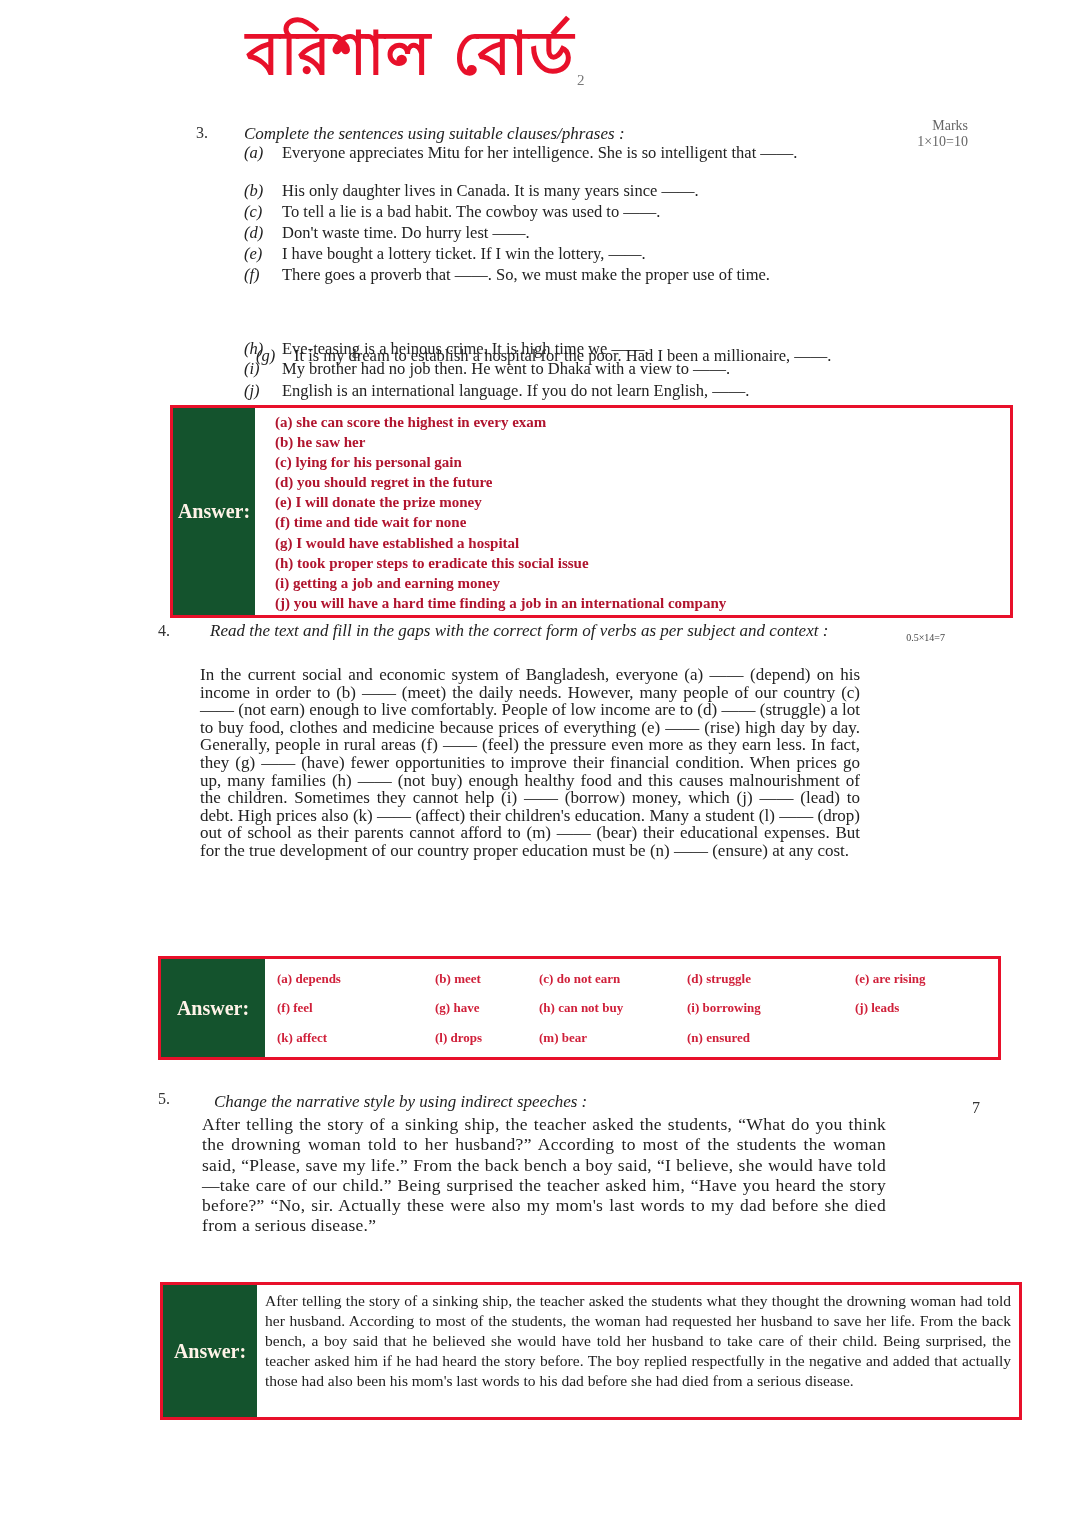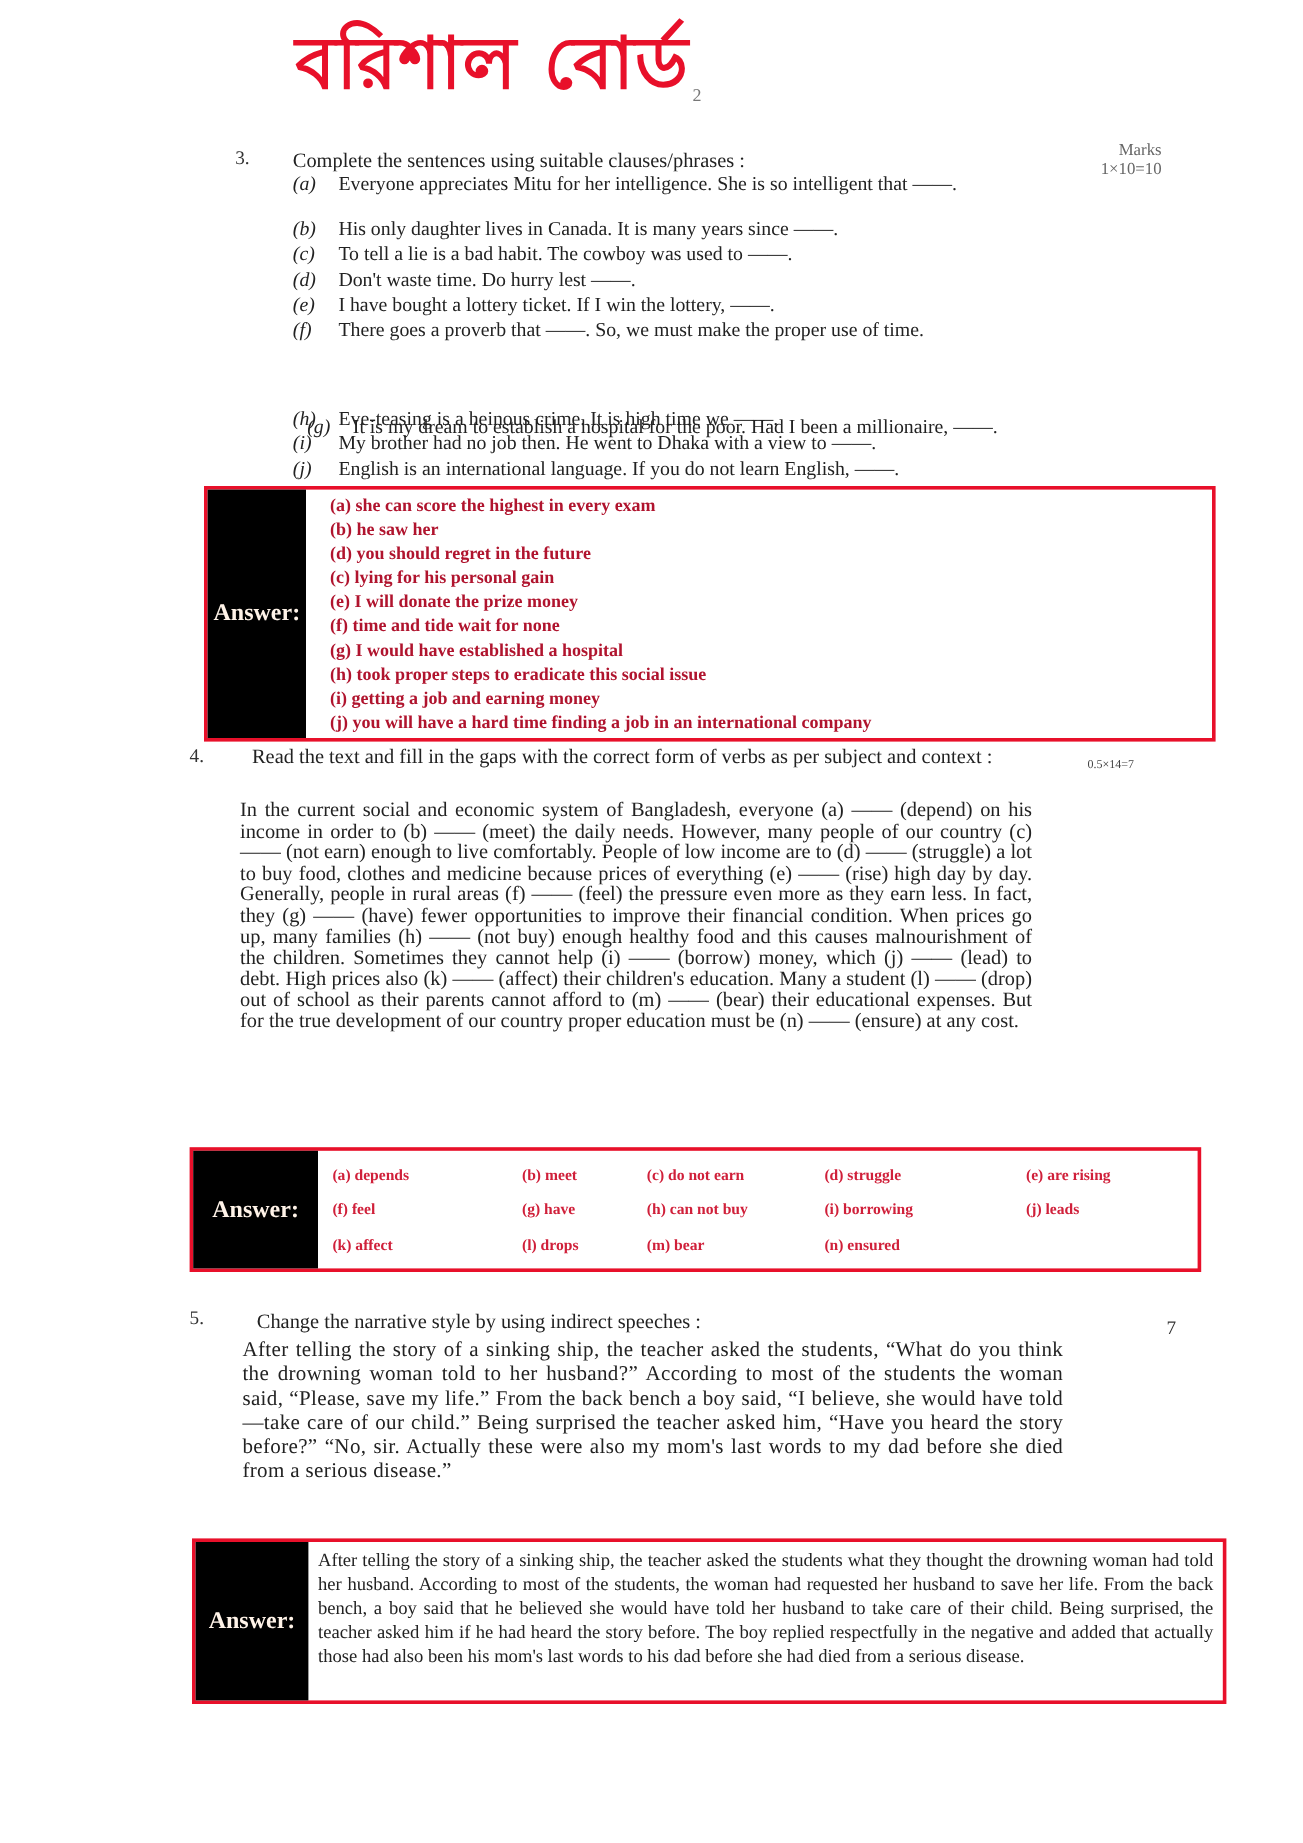--- a/index.html
+++ b/index.html
@@ -7,29 +7,29 @@
     width: 1086px; height: 1536px; background: #ffffff; position: relative;
     font-family: "Liberation Serif", serif; color: #1e1e1e; overflow: hidden;
   }
   .board-title {
     position: absolute; left: 246px; top: 18px;
     font-family: "DejaVu Sans", sans-serif; font-weight: bold;
     font-size: 60px; color: #e8102a; line-height: 70px; letter-spacing: 1px;
   }
   .page-num { position: absolute; left: 577px; top: 72px; font-size: 15px; color: #777; }
   .qnum { position: absolute; font-size: 16px; color: #333; }
-  .qhead { position: absolute; font-size: 17px; color: #222; }
+  .qhead { position: absolute; font-size: 17px; color: #222; font-style: italic; }
   .marks { position: absolute; font-size: 14px; color: #666; text-align: right; line-height: 16px; }
   .item { position: absolute; font-size: 16.5px; line-height: 17px; color: #222; }
   .item .lbl { font-style: italic; display: inline-block; width: 38px; }
   .para { position: absolute; font-size: 17px; line-height: 17.6px; color: #222; text-align: justify; }
 
   .answer-box { position: absolute; border: 3px solid #e8102a; box-sizing: border-box; background: #fff; display: flex; }
   .answer-label {
-    background: #000000; color: #fff3e8; font-weight: bold; font-family: "Liberation Serif", serif;
+    background: #14532d; color: #fff3e8; font-weight: bold; font-family: "Liberation Serif", serif;
     font-size: 20px; display: flex; align-items: center; justify-content: center; flex: none;
   }
   .ans-list { padding: 4px 10px; font-size: 15px; line-height: 20.1px; color: #b0142e; font-weight: bold; margin-left: 10px; }
   .ans-grid { display: grid; grid-template-columns: 158px 104px 148px 168px 140px; row-gap: 6px; padding: 8px 12px; font-size: 13px; color: #d0203a; font-weight: bold; line-height: 23px; }
   .ans-para { padding: 6px 8px; font-size: 15.5px; line-height: 20px; color: #222; text-align: justify; }
 </style>
 </head>
 <body>
 
 <div class="board-title">বরিশাল বোর্ড</div>
@@ -53,22 +53,22 @@
     <div class="item" style="left: 244px; top: 340px; width: 640px;"><span class="lbl">(h)</span><span>Eve-teasing is a heinous crime. It is high time we ——.</span></div>
     <div class="item" style="left: 244px; top: 360px; width: 640px;"><span class="lbl">(i)</span><span>My brother had no job then. He went to Dhaka with a view to ——.</span></div>
     <div class="item" style="left: 244px; top: 382px; width: 640px;"><span class="lbl">(j)</span><span>English is an international language. If you do not learn English, ——.</span></div>
   </div>
 
 <div class="answer-box" style="left:170px; top:405px; width:843px; height:213px;">
   <div class="answer-label" style="width:82px;">Answer:</div>
   <div class="ans-list" id="q3-ans-list">
       <div>(a) she can score the highest in every exam</div>
       <div>(b) he saw her</div>
+      <div>(c) lying for his personal gain</div>
       <div>(d) you should regret in the future</div>
-      <div>(c) lying for his personal gain</div>
       <div>(e) I will donate the prize money</div>
       <div>(f) time and tide wait for none</div>
       <div>(g) I would have established a hospital</div>
       <div>(h) took proper steps to eradicate this social issue</div>
       <div>(i) getting a job and earning money</div>
       <div>(j) you will have a hard time finding a job in an international company</div>
     </div>
 </div>
 
 <div class="qnum" style="left:158px; top:622px;">4.</div>

